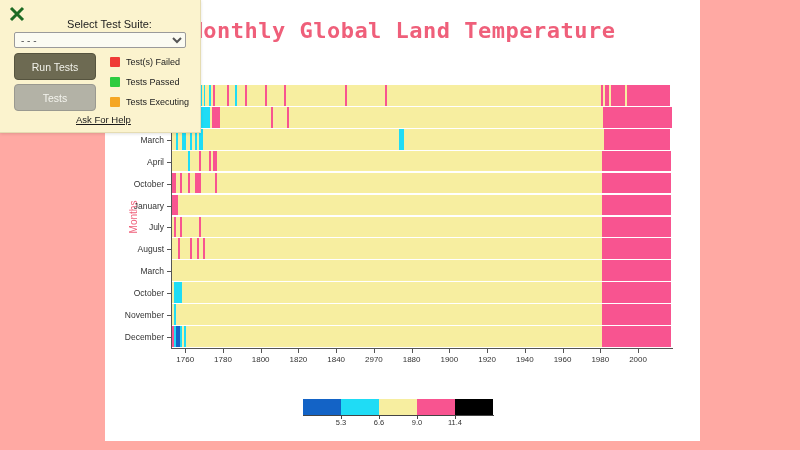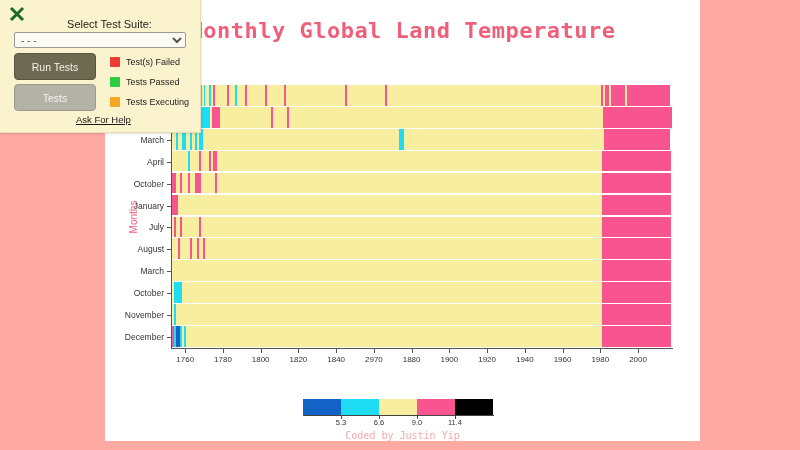--- a/index.html
+++ b/index.html
@@ -3256,21 +3256,20 @@
       <div class="legend-tick" style="left: 236px;"></div>
       <div class="legend-tick-label" style="left: 236px;">5.3</div>
       <div class="legend-tick" style="left: 274px;"></div>
       <div class="legend-tick-label" style="left: 274px;">6.6</div>
       <div class="legend-tick" style="left: 312px;"></div>
       <div class="legend-tick-label" style="left: 312px;">9.0</div>
       <div class="legend-tick" style="left: 350px;"></div>
       <div class="legend-tick-label" style="left: 350px;">11.4</div>
     </div>
 
-  <div id="footer-credit">Coded by Justin Yip</div>
 </div>
 
 <div id="test-modal">
   <div id="modal-close">
     <svg width="18" height="18" viewBox="0 0 18 18" aria-hidden="true">
       <path d="M3 3 L15 15 M15 3 L3 15" stroke="#1c6b23" stroke-width="3" stroke-linecap="butt" fill="none"></path>
     </svg>
   </div>
   <div id="modal-title">Select Test Suite:</div>
 

